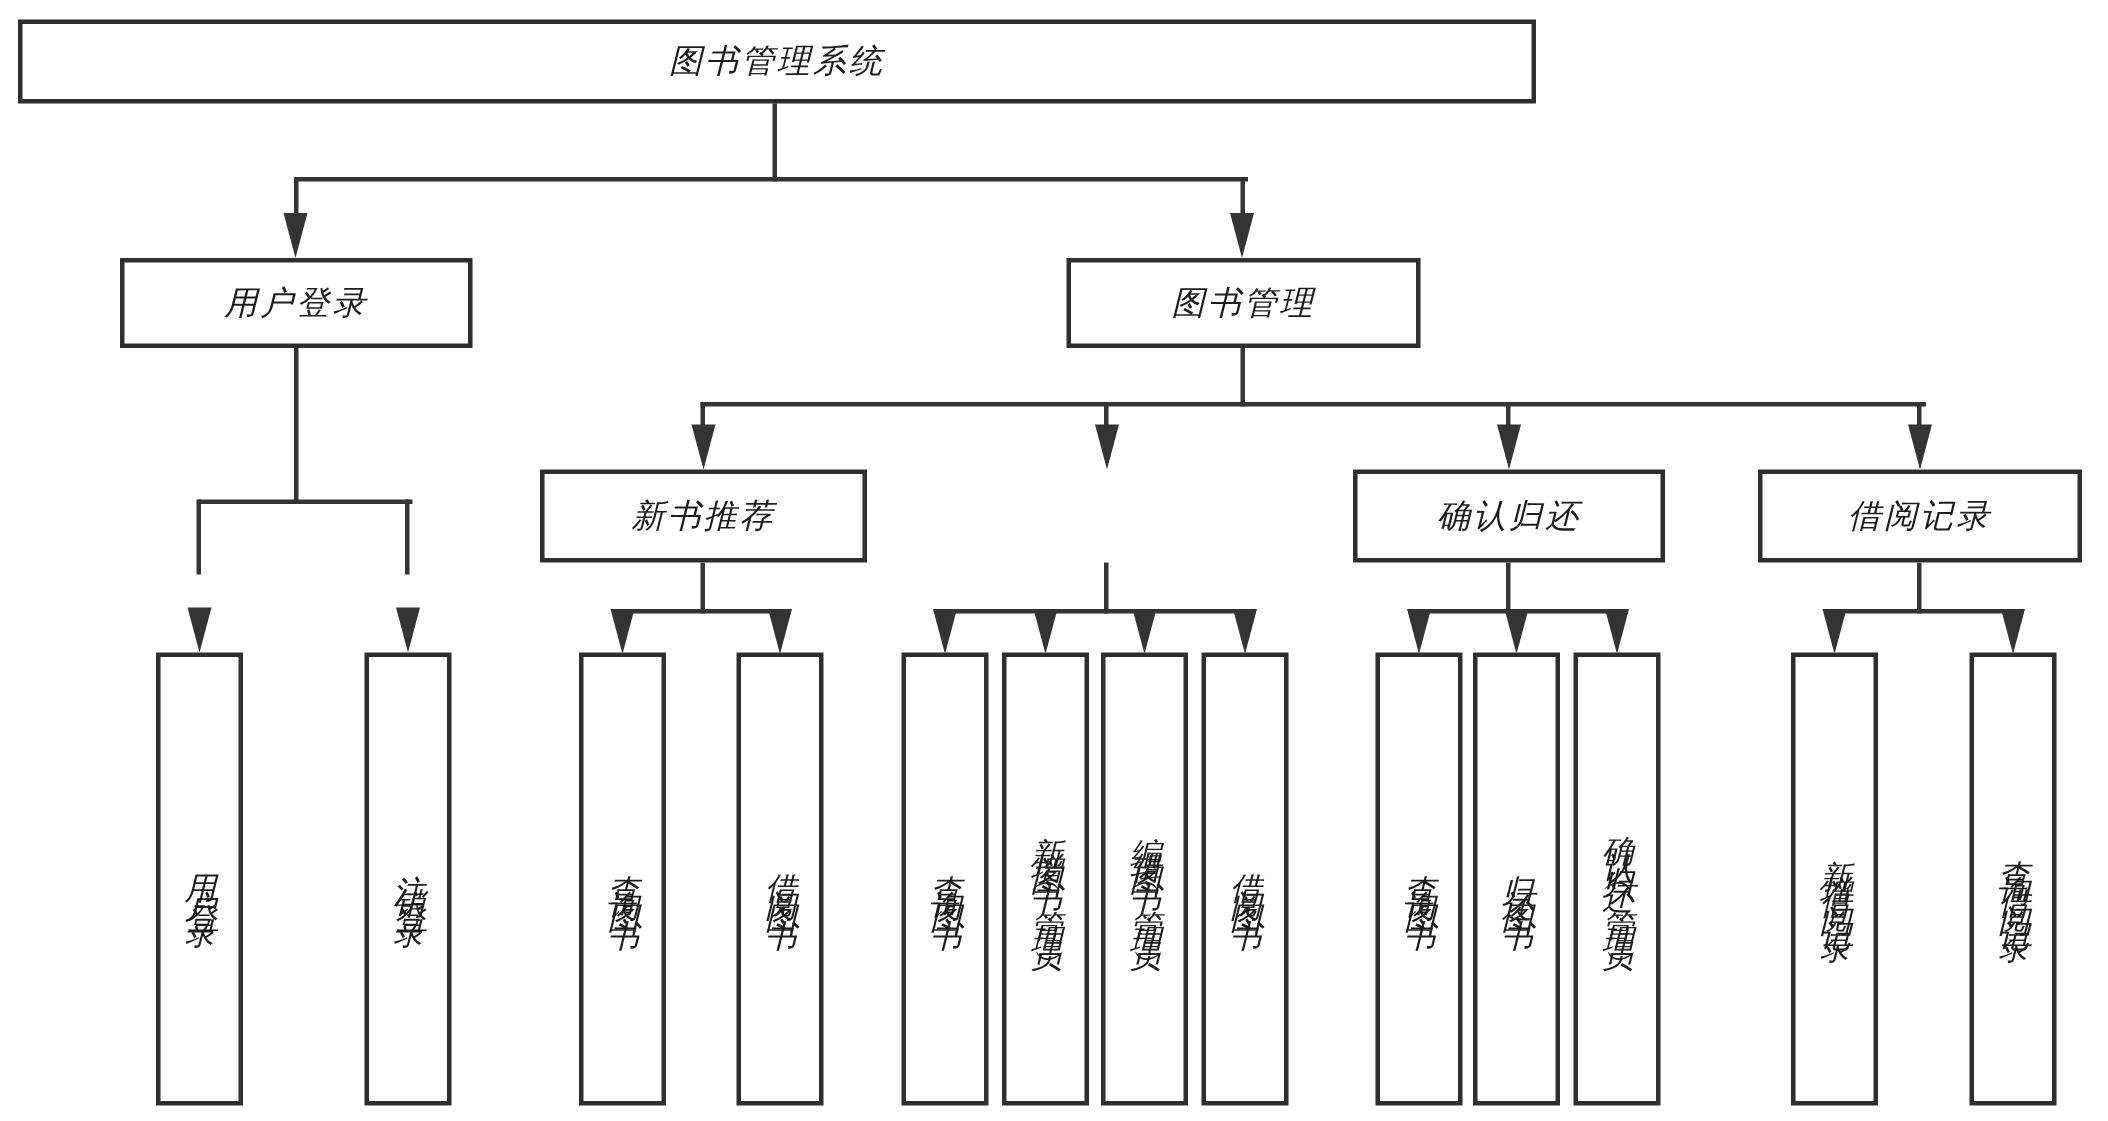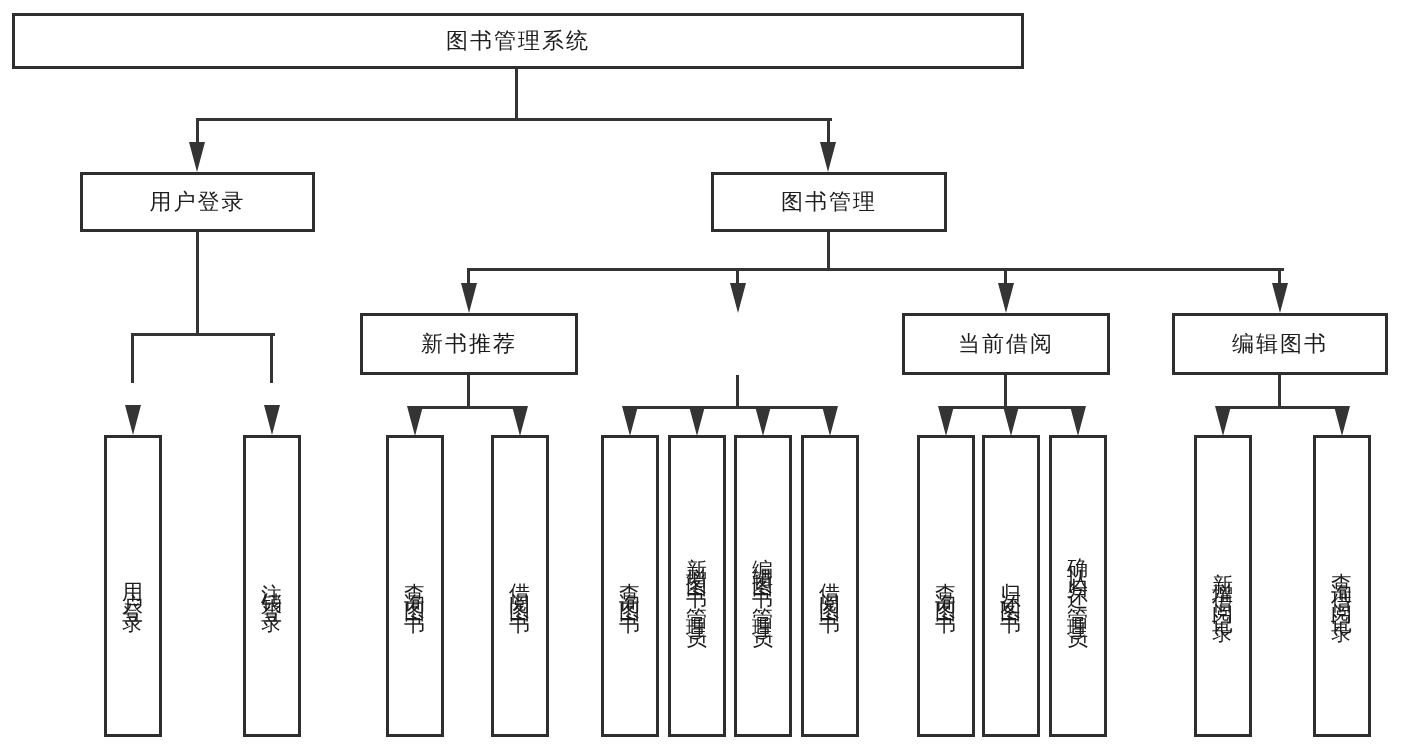--- a/index.html
+++ b/index.html
@@ -10,20 +10,21 @@
     --bg:#ffffff;
   }
   html,body{margin:0;padding:0;background:var(--bg);}
   .canvas{
     position:relative;
     width:1405px;height:747px;
     background:var(--bg);
     overflow:hidden;
     font-family:"Liberation Sans","DejaVu Sans",sans-serif;
     color:var(--text);
+    font-style:italic;
   }
   .node{
     position:absolute;
     box-sizing:border-box;
     background:#fff;
     border:3px solid var(--box-border);
     display:flex;align-items:center;justify-content:center;
     font-size:22px;
     letter-spacing:2px;
     white-space:nowrap;
@@ -118,24 +119,24 @@
     <span>用户登录</span>
   </div>
   <div class="node" style="left:711px;top:172px;width:236px;height:60px">
     <span>图书管理</span>
   </div>
 
   <div class="node" style="left:360px;top:313px;width:218px;height:62px">
     <span>新书推荐</span>
   </div>
   <div class="node" style="left:902px;top:313px;width:208px;height:62px">
-    <span>当前借阅</span>
+    <span>确认归还</span>
   </div>
   <div class="node" style="left:1172px;top:313px;width:216px;height:62px">
-    <span>编辑图书</span>
+    <span>借阅记录</span>
   </div>
 
   <div class="node leaf" style="left:104px">
     <span>用户登录</span>
   </div>
   <div class="node leaf" style="left:243px">
     <span>注销登录</span>
   </div>
 
   <div class="node leaf" style="left:386px">

